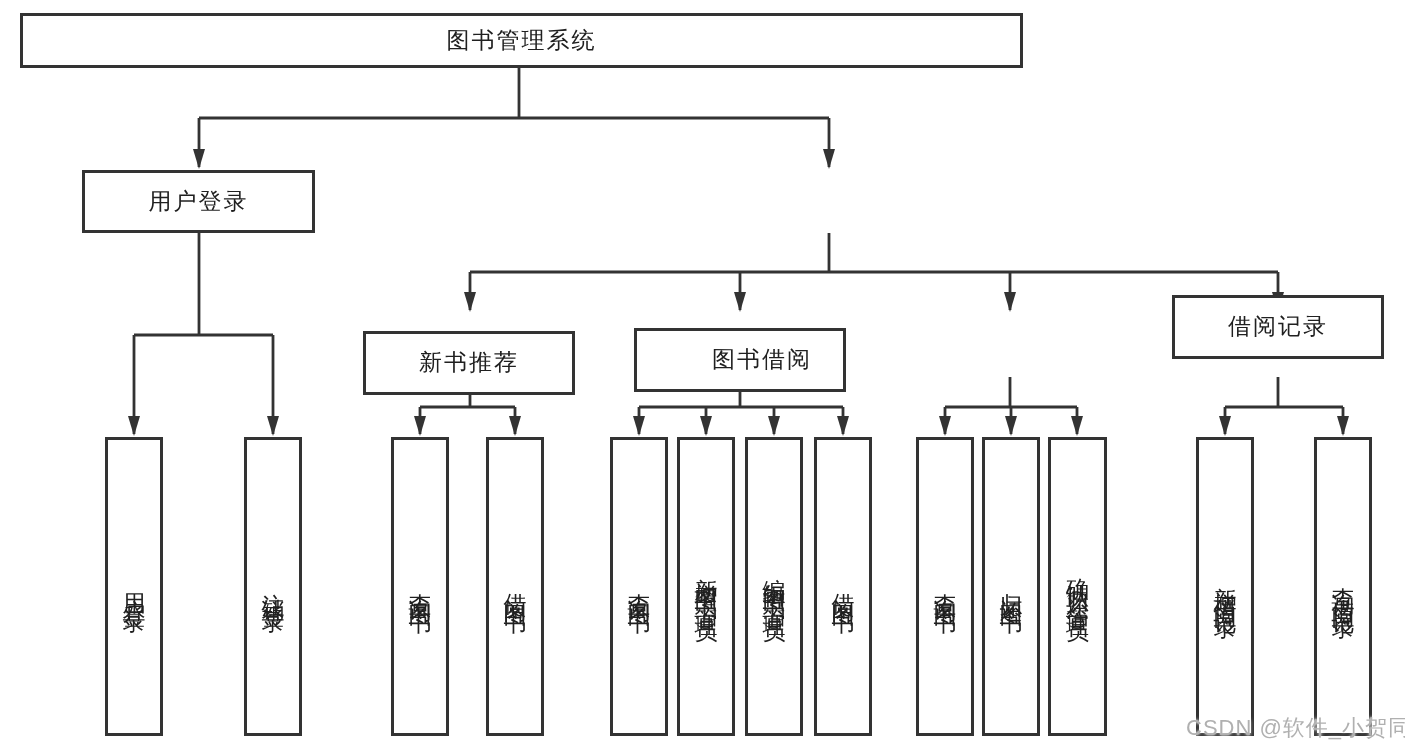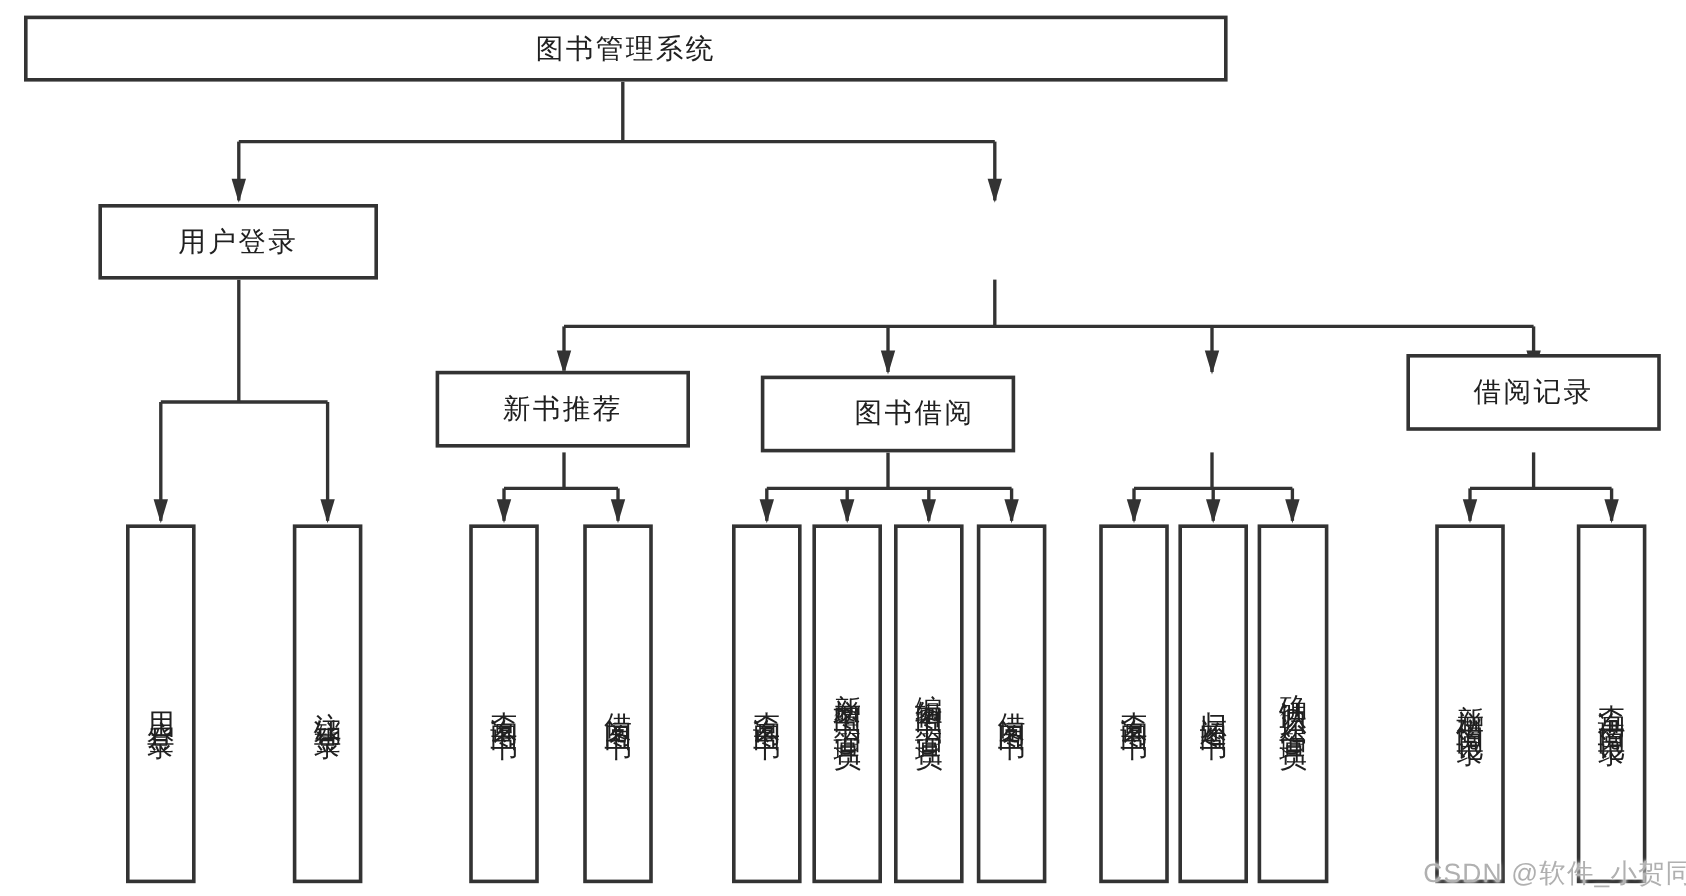--- a/index.html
+++ b/index.html
@@ -110,24 +110,24 @@
   </svg>
 
   <div class="box h" style="left:20px; top:13px; width:1003px; height:55px;">
     <span>图书管理系统</span>
   </div>
 
   <div class="box h lvl2" style="left:82px; top:170px; width:233px; height:63px;">
     <span>用户登录</span>
   </div>
 
-  <div class="box h lvl3" style="left:363px; top:309px; width:212px; height:64px;">
+  <div class="box h lvl3" style="left:363px; top:331px; width:212px; height:64px;">
     <span>新书推荐</span>
   </div>
-  <div class="box h lvl3" style="left:634px; top:313px; width:212px; height:64px;padding-left:44px;">
+  <div class="box h lvl3" style="left:634px; top:328px; width:212px; height:64px;padding-left:44px;">
     <span>图书借阅</span>
   </div>
   <div class="box h lvl3" style="left:1172px; top:295px; width:212px; height:64px;">
     <span>借阅记录</span>
   </div>
 
   <div class="box v leaf" style="left:105px;">
     <span>用户登录</span>
   </div>
   <div class="box v leaf" style="left:244px;">

